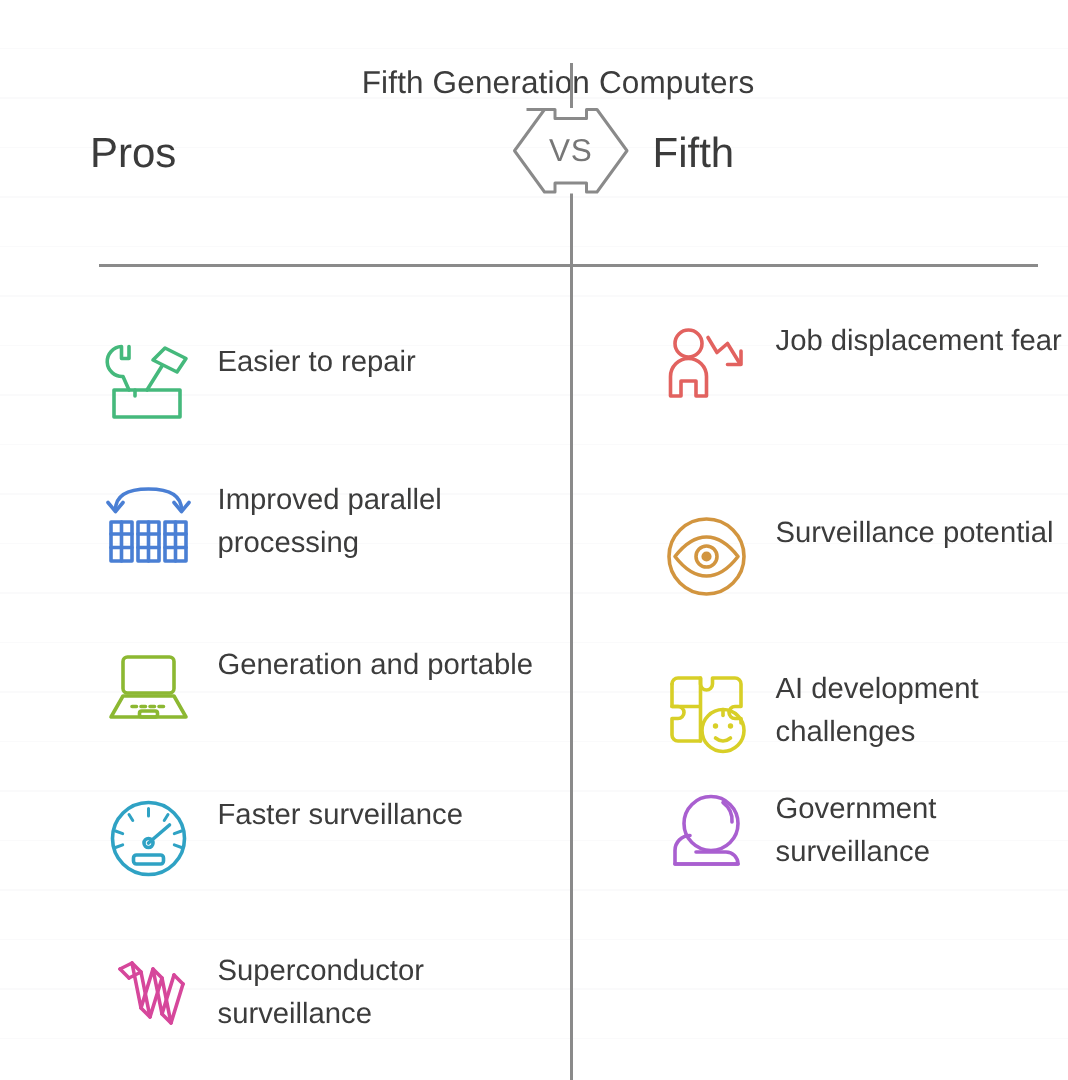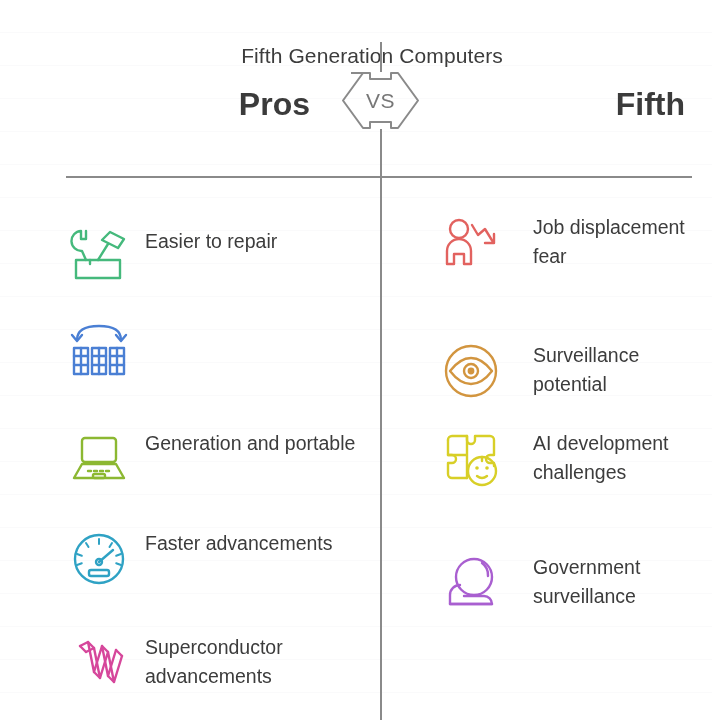--- a/index.html
+++ b/index.html
@@ -69,24 +69,24 @@
     justify-content: center;
     font-size: 21px;
     color: #777777;
     letter-spacing: 0.5px;
   }
 
   
   .heading {
     position: absolute;
     top: 86px;
-    font-size: 32px;
-    font-weight: bold;
+    font-size: 28px;
+    font-weight: normal;
     color: #3b3b3b;
-    text-align: right;
+    text-align: left;
     width: 250px;
   }
   .heading-pros { left: 60px; }
   .heading-cons { left: 435px; }
 
   
   .hrule {
     position: absolute;
     left: 66px;
     top: 176px;
@@ -108,21 +108,21 @@
   }
   .item-icon svg { display: block; }
   .item-label {
     font-size: 19.5px;
     line-height: 28.5px;
     color: #3c3c3c;
     padding-left: 15px;
     padding-top: 1px;
   }
   .col-left  { left: 68px;  width: 300px; }
-  .col-right { left: 440px; width: 272px; gap: 16px; }
+  .col-right { left: 440px; width: 272px; }
 </style>
 </head>
 <body>
 
 <div id="page">
 
   <div class="title">Fifth Generation Computers</div>
 
   <div class="vline vline-top"></div>
   <div class="vline vline-bottom"></div>
@@ -159,20 +159,21 @@
         <path d="M4 17 L9 23 L14 17"></path>
         <path d="M48 17 L53 23 L58 17"></path>
         <rect x="6" y="30" width="14" height="26"></rect>
         <path d="M6 38 H20 M6 47 H20 M13 30 V56"></path>
         <rect x="24" y="30" width="14" height="26"></rect>
         <path d="M24 38 H38 M24 47 H38 M31 30 V56"></path>
         <rect x="42" y="30" width="14" height="26"></rect>
         <path d="M42 38 H56 M42 47 H56 M49 30 V56"></path>
       </svg>
     </div>
+    <div class="item-label">Improved parallel processing</div>
   </div>
 
   <div class="item col-left" style="top:428px">
     <div class="item-icon">
       <svg width="62" height="62" viewBox="0 0 62 62" fill="none" stroke="#8cb832" stroke-width="2.4" stroke-linecap="round" stroke-linejoin="round">
         <rect x="14" y="10" width="34" height="24" rx="3"></rect>
         <path d="M14 36 L6 50 H56 L48 36 Z"></path>
         <path d="M20 43 H42" stroke-dasharray="3 3"></path>
         <rect x="25" y="46" width="12" height="4" rx="1.5"></rect>
       </svg>
@@ -183,32 +184,32 @@
   <div class="item col-left" style="top:528px">
     <div class="item-icon">
       <svg width="62" height="62" viewBox="0 0 62 62" fill="none" stroke="#2fa2c4" stroke-width="2.4" stroke-linecap="round" stroke-linejoin="round">
         <circle cx="31" cy="31" r="24"></circle>
         <path d="M31 11 V16 M18 15 L20.5 19 M9 26 L13.8 27.8 M9 37 L13.8 35.2 M44 15 L41.5 19 M53 26 L48.2 27.8 M53 37 L48.2 35.2" stroke-width="2"></path>
         <path d="M31 34 L45 22"></path>
         <circle cx="31" cy="34" r="3"></circle>
         <rect x="21" y="42" width="20" height="6" rx="2"></rect>
       </svg>
     </div>
-    <div class="item-label">Faster advancements</div>
+    <div class="item-label">Faster surveillance</div>
   </div>
 
   <div class="item col-left" style="top:632px">
     <div class="item-icon">
       <svg width="62" height="62" viewBox="0 0 62 62" fill="none" stroke="#d6479b" stroke-width="2.4" stroke-linecap="round" stroke-linejoin="round">
         <path d="M12 14 L20 10 L26 40 L34 14 L40 44 L48 18"></path>
         <path d="M18 20 L26 16 L32 46 L40 20 L46 50 L54 24"></path>
         <path d="M12 14 L18 20 M20 10 L26 16 M26 40 L32 46 M34 14 L40 20 M40 44 L46 50 M48 18 L54 24"></path>
       </svg>
     </div>
-    <div class="item-label">Superconductor advancements</div>
+    <div class="item-label">Superconductor surveillance</div>
   </div>
 
   <div class="item col-right" style="top:212px">
     <div class="item-icon">
       <svg width="62" height="62" viewBox="0 0 62 62" fill="none" stroke="#e2625f" stroke-width="2.4" stroke-linecap="round" stroke-linejoin="round">
         <circle cx="19" cy="17" r="9"></circle>
         <path d="M7 52 V39 A12 12 0 0 1 31 39 V52 H24 V42 H14 V52 Z"></path>
         <path d="M32 13 L38 23 L45 17 L53 30"></path>
         <path d="M45 31 L54 31 L54 22"></path>
       </svg>
@@ -221,37 +222,37 @@
       <svg width="62" height="62" viewBox="0 0 62 62" fill="none" stroke="#d2953f" stroke-width="2.4" stroke-linecap="round" stroke-linejoin="round">
         <circle cx="31" cy="31" r="25"></circle>
         <path d="M10 31 Q20 18 31 18 Q42 18 52 31 Q42 44 31 44 Q20 44 10 31 Z"></path>
         <circle cx="31" cy="31" r="7"></circle>
         <circle cx="31" cy="31" r="2.2" fill="#d2953f"></circle>
       </svg>
     </div>
     <div class="item-label">Surveillance potential</div>
   </div>
 
-  <div class="item col-right" style="top:428px">
+  <div class="item col-right" style="top:444px">
     <div class="item-icon">
       <svg width="62" height="62" viewBox="0 0 62 62" fill="none" stroke="#d8cf27" stroke-width="2.4" stroke-linecap="round" stroke-linejoin="round">
         <path d="M8 12 A4 4 0 0 1 12 8 H27 V12 A4 4 0 0 0 35 12 V8 H50 A4 4 0 0 1 54 12 V27 H50 A4 4 0 0 0 50 35 H54 V38"></path>
         <path d="M8 12 V27 H12 A4 4 0 0 1 12 35 H8 V46 A4 4 0 0 0 12 50 H27"></path>
         <path d="M27 8 V27 M8 27 H27 M27 27 V50"></path>
         <circle cx="42" cy="43" r="14"></circle>
         <circle cx="37" cy="40" r="1.8" fill="#d8cf27" stroke="none"></circle>
         <circle cx="47" cy="40" r="1.8" fill="#d8cf27" stroke="none"></circle>
         <path d="M37 48 Q42 52 47 48"></path>
         <path d="M42 29 L42 33"></path>
       </svg>
     </div>
     <div class="item-label">AI development challenges</div>
   </div>
 
-  <div class="item col-right" style="top:552px">
+  <div class="item col-right" style="top:524px">
     <div class="item-icon">
       <svg width="62" height="62" viewBox="0 0 62 62" fill="none" stroke="#a95fd0" stroke-width="2.4" stroke-linecap="round" stroke-linejoin="round">
         <circle cx="34" cy="25" r="18"></circle>
         <path d="M42 11 A15 15 0 0 1 48 24"></path>
         <path d="M20 33 A10 10 0 0 0 10 43 V52 H52 A8 8 0 0 0 44 44 H24"></path>
         <path d="M10 52 H52"></path>
       </svg>
     </div>
     <div class="item-label">Government surveillance</div>
   </div>

